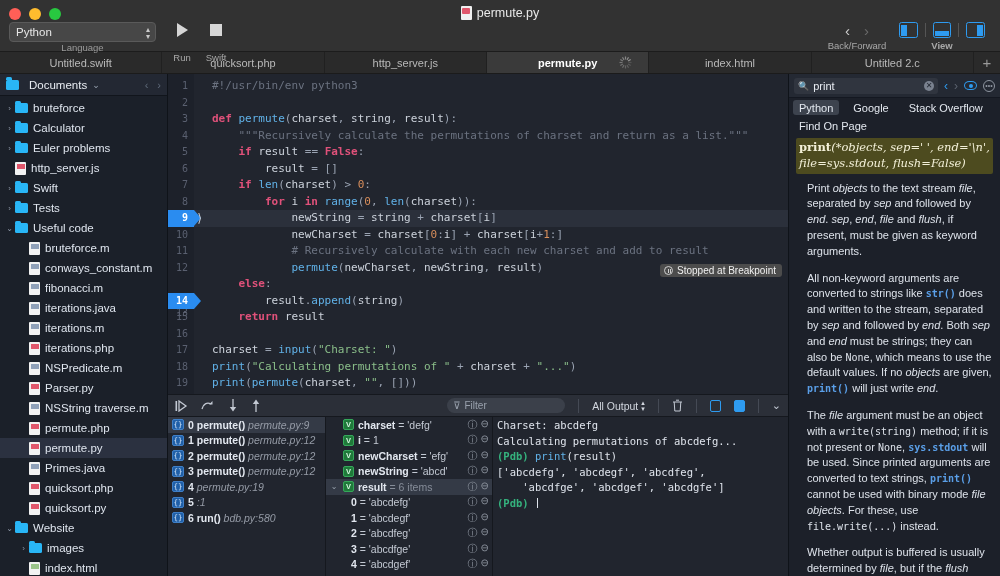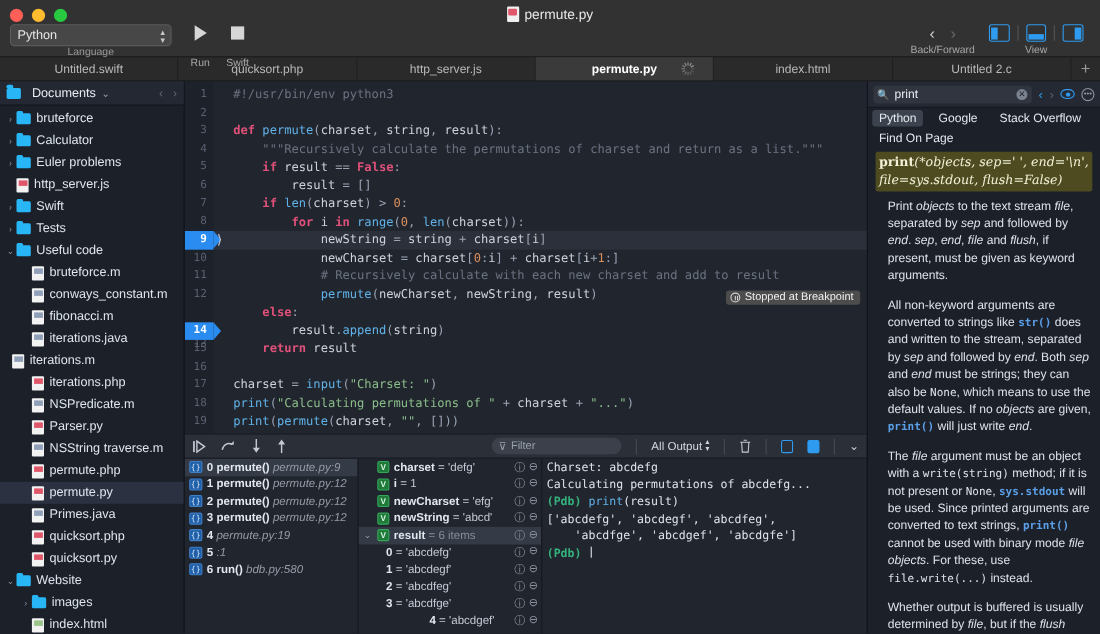--- a/index.html
+++ b/index.html
@@ -55,21 +55,21 @@
   .tb-btn .cap { font-size:9.5px; color:#a8a8a8; margin-top:12px; }
   .tri { width:0;height:0;border-left:11px solid #d6d6d6;border-top:7px solid transparent;border-bottom:7px solid transparent; }
   .sq { width:12px;height:12px;background:#d6d6d6; }
 
   .navgrp { position:absolute; right:112px; top:20px; width:62px; text-align:center; }
   .navgrp .row { display:flex; justify-content:center; gap:14px; height:20px; align-items:center;
     font-size:15px; }
   .navgrp .cap { font-size:9.5px; color:#a8a8a8; }
   .arrow-on{color:#cfcfcf;} .arrow-off{color:#6b6b6b;}
 
-  .viewgrp { position:absolute; right:8px; top:20px; width:100px; text-align:center; }
+  .viewgrp { position:absolute; right:8px; top:20px; width:100px; text-align:center;font-weight:bold; }
   .viewgrp .row { display:flex; justify-content:center; align-items:center; height:20px; gap:0; }
   .viewgrp .cap { font-size:9.5px; color:#a8a8a8; }
   .vw { width:22px; height:16px; border:1.6px solid #2e9bf0; border-radius:2.5px;
         position:relative; margin:0 7px; }
   .vw-l:after{content:"";position:absolute;left:1.5px;top:1.5px;bottom:1.5px;width:6px;background:#2e9bf0;}
   .vw-b:after{content:"";position:absolute;left:1.5px;right:1.5px;bottom:1.5px;height:5px;background:#2e9bf0;}
   .vw-r:after{content:"";position:absolute;right:1.5px;top:1.5px;bottom:1.5px;width:6px;background:#2e9bf0;}
   .vsep{width:1px;height:14px;background:#555;}
 
   
@@ -373,21 +373,21 @@
           <div class="row" style="padding-left: 18px;">
             <span class="disc"></span>
             <span class="fileico fi-m"></span>
             <span>fibonacci.m</span>
           </div>
           <div class="row" style="padding-left: 18px;">
             <span class="disc"></span>
             <span class="fileico fi-java"></span>
             <span>iterations.java</span>
           </div>
-          <div class="row" style="">
+          <div class="row" style="padding-left: 18px;">
             <span class="disc"></span>
             <span class="fileico fi-m"></span>
             <span>iterations.m</span>
           </div>
           <div class="row" style="padding-left: 18px;">
             <span class="disc"></span>
             <span class="fileico fi-php"></span>
             <span>iterations.php</span>
           </div>
           <div class="row" style="padding-left: 18px;">
@@ -649,21 +649,21 @@
                 <span>⊖</span>
               </span>
             </div>
             <div class="vrow" style="padding-left: 25px;">
               <span><span class="vname">3</span> <span class="vval">= 'abcdfge'</span></span>
               <span class="vicons">
                 <span>ⓘ</span>
                 <span>⊖</span>
               </span>
             </div>
-            <div class="vrow" style="padding-left: 25px; justify-content: center;">
+            <div class="vrow" style="padding-left: 25px;">
               <span><span class="vname">4</span> <span class="vval">= 'abcdgef'</span></span>
               <span class="vicons">
                 <span>ⓘ</span>
                 <span>⊖</span>
               </span>
             </div>
           </div>
         <div class="console" id="console-out"><div>Charset: abcdefg</div><div>Calculating permutations of abcdefg...</div><div><span class="pdb">(Pdb)</span> <span class="cfn">print</span>(result)</div><div>['abcdefg', 'abcdegf', 'abcdfeg',</div><div>    'abcdfge', 'abcdgef', 'abcdgfe']</div><div><span class="pdb">(Pdb)</span> <span class="caret"></span></div></div>
       </div>
     </div>

